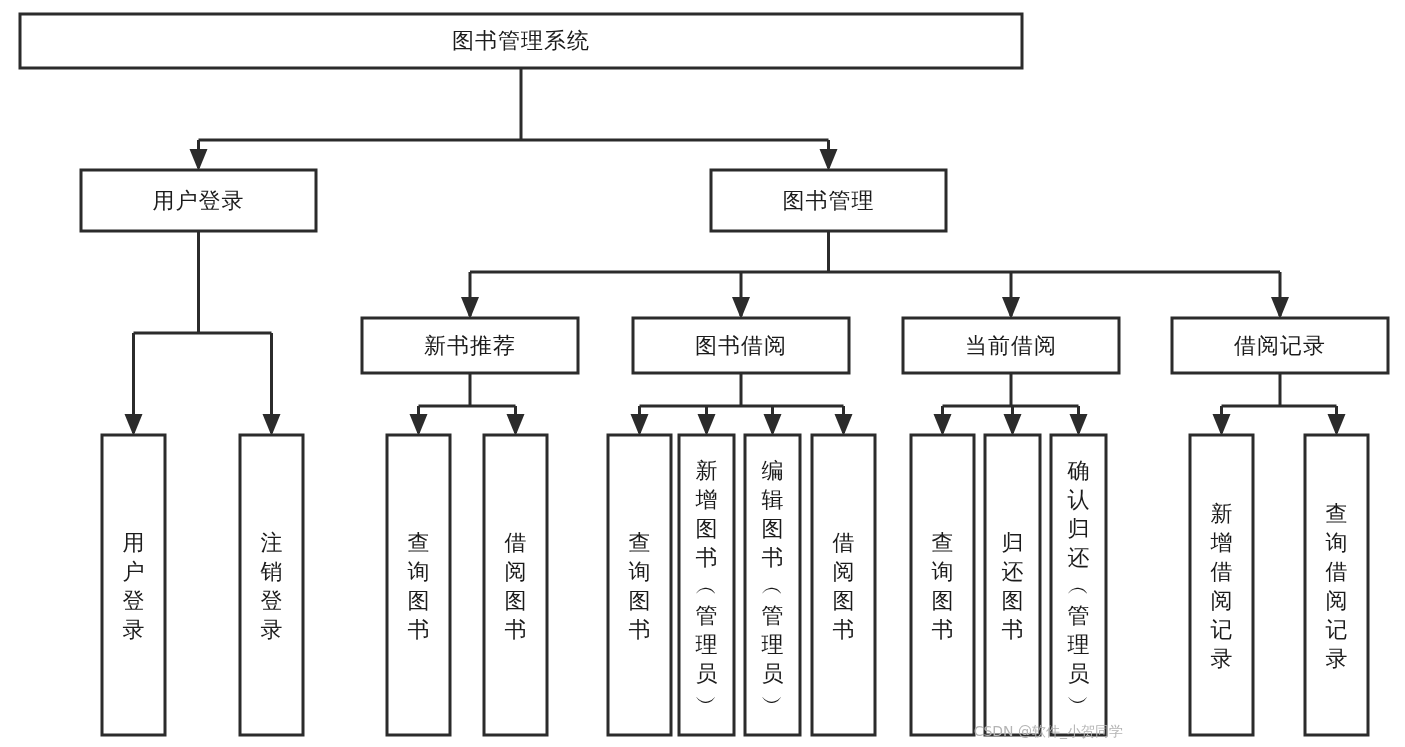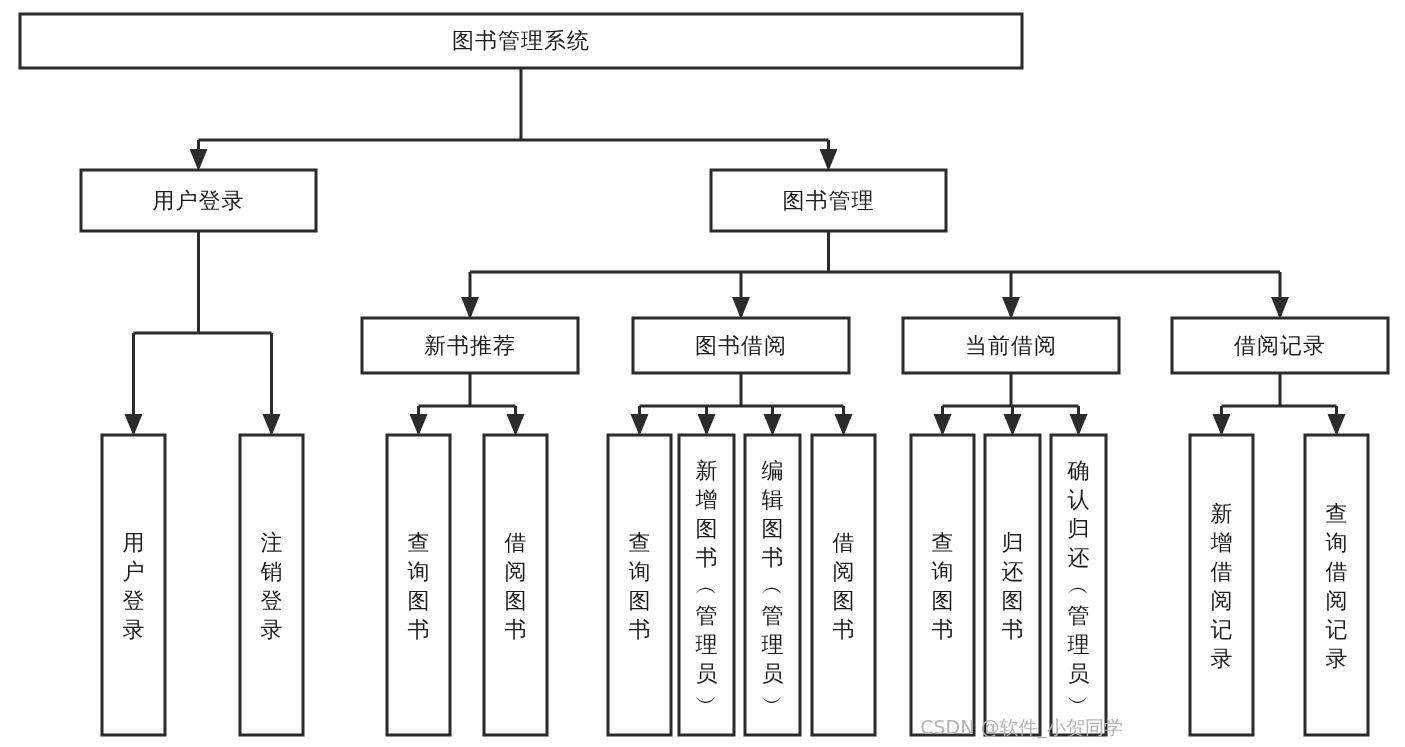--- a/index.html
+++ b/index.html
@@ -55,21 +55,21 @@
     font-size: 22px;
     fill: #1b1b1b;
     text-anchor: middle;
     letter-spacing: 0px;
   }
   .watermark {
     position: absolute;
     right: 14px;
     bottom: 6px;
     font-family: "DejaVu Sans", "Liberation Sans", sans-serif;
-    font-size: 19px;
+    font-size: 14px;
     color: #b4b4b4;
     white-space: nowrap;
     user-select: none;
   }
 </style>
 </head>
 <body>
 
 <div id="diagram-root">
   <svg class="diagram" id="diagram-svg" viewBox="0 0 1405 747" xmlns="http://www.w3.org/2000/svg">

